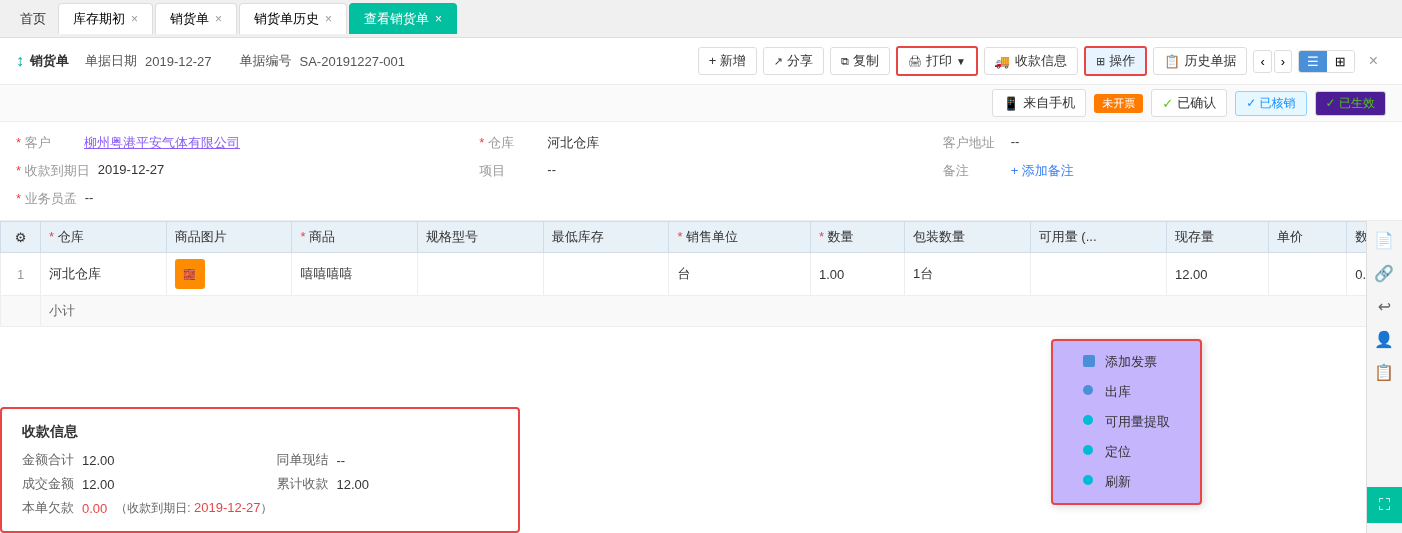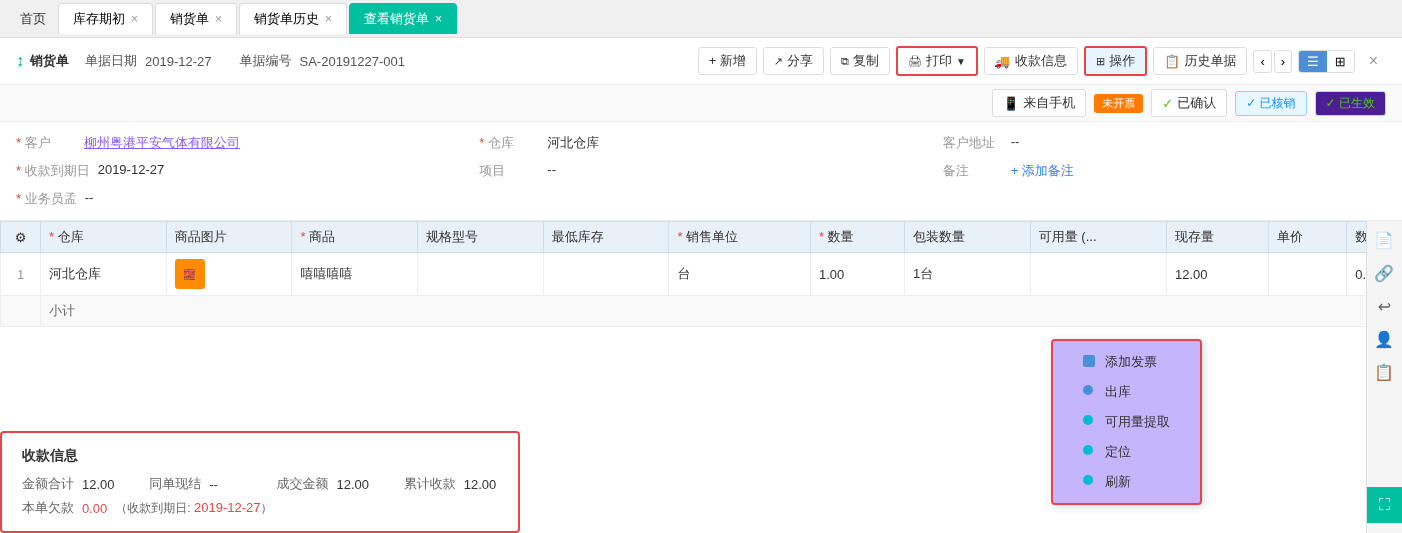--- a/index.html
+++ b/index.html
@@ -93,21 +93,21 @@
     tr.subtotal { background: #f9f9f9; }
     td.subtotal-label { color: #666; }
 
     
     .payment-box {
       position: absolute; bottom: 0; left: 0; width: 520px;
       background: #fff; border: 2px solid #e84545; border-radius: 4px;
       padding: 14px 20px; z-index: 10;
     }
     .payment-title { font-size: 14px; font-weight: bold; color: #333; margin-bottom: 10px; }
-    .payment-grid { display: grid; grid-template-columns: 1fr 1fr 1fr 1fr; gap: 6px 33px; }
+    .payment-grid { display: grid; grid-template-columns: 1fr 1fr; gap: 6px 33px; }
     .payment-row { display: flex; align-items: center; gap: 8px; font-size: 13px; }
     .payment-label { color: #666; }
     .payment-value { color: #333; }
     .payment-value.red { color: #e84545; }
 
     
     .dropdown-menu {
       position: absolute; top: 74px; right: 200px; z-index: 100;
       background: #c4b5fd; border: 2px solid #e84545; border-radius: 4px;
       padding: 6px 14px; min-width: 130px; box-shadow: 2px 2px 8px rgba(0,0,0,0.15); margin-top: 44px;

